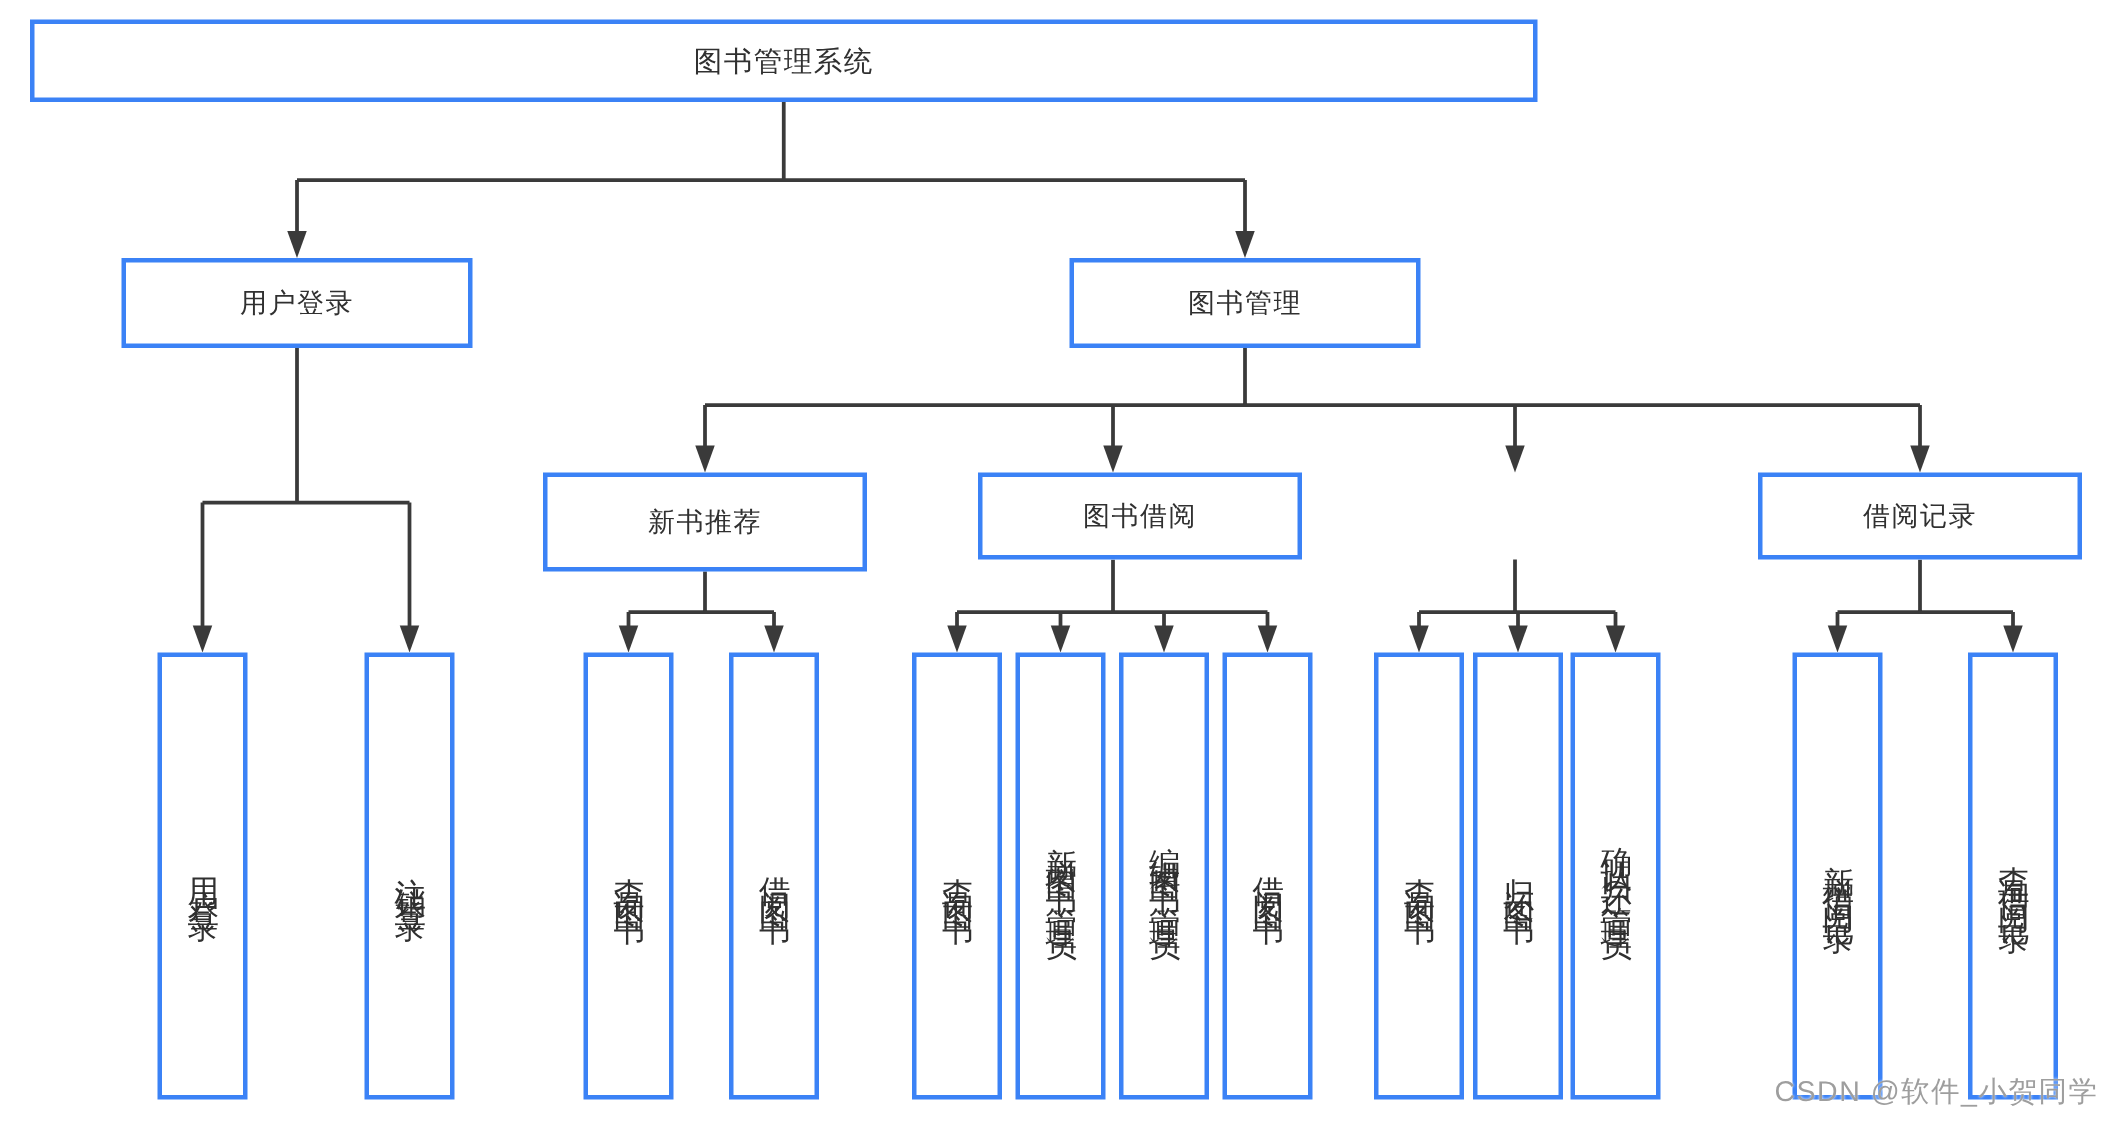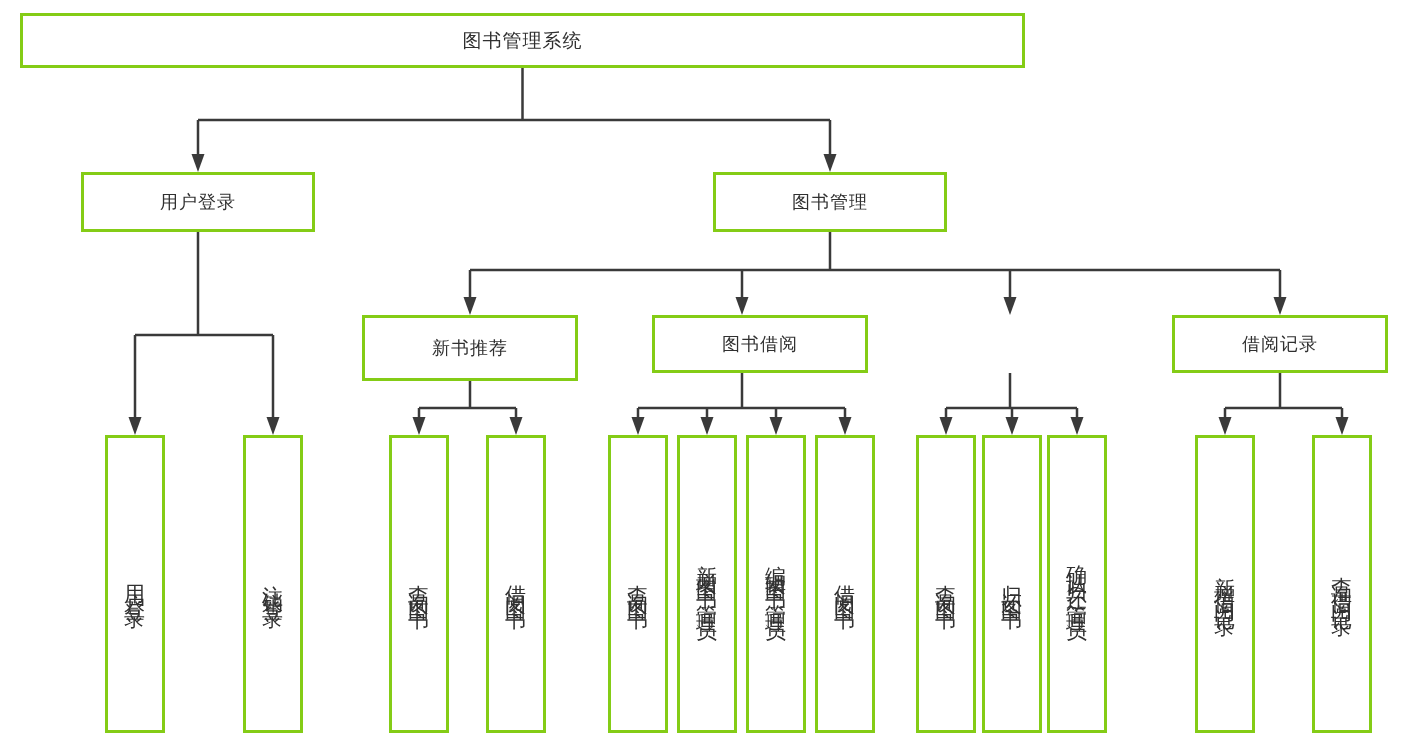--- a/index.html
+++ b/index.html
@@ -14,21 +14,21 @@
   }
   .connectors {
     position: absolute;
     left: 0; top: 0;
     width: 1405px; height: 747px;
     pointer-events: none;
   }
   .node {
     position: absolute;
     background: #ffffff;
-    border: 3px solid #84cc16;
+    border: 3px solid #3b82f6;
     display: flex;
     align-items: center;
     justify-content: center;
     color: #303030;
   }
   .h-node span {
     font-size: 18px;
     letter-spacing: 1px;
     color: #303030;
     white-space: nowrap;
@@ -149,14 +149,15 @@
     <span>确认归还（管理员）</span>
   </div>
 
   <div class="node v-node" style="left:1195px; top:435px; width:60px; height:298px;">
     <span>新增借阅记录</span>
   </div>
   <div class="node v-node" style="left:1312px; top:435px; width:60px; height:298px;">
     <span>查询借阅记录</span>
   </div>
 
+  <div class="watermark">CSDN @软件_小贺同学</div>
 
 </div>
 
 </body></html>

